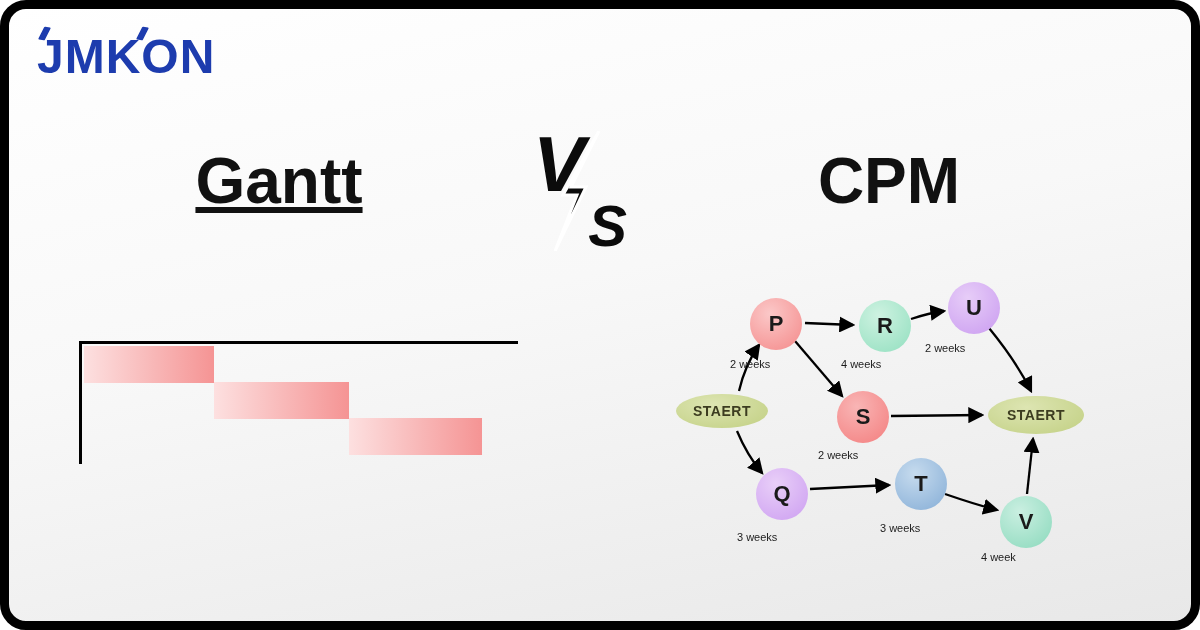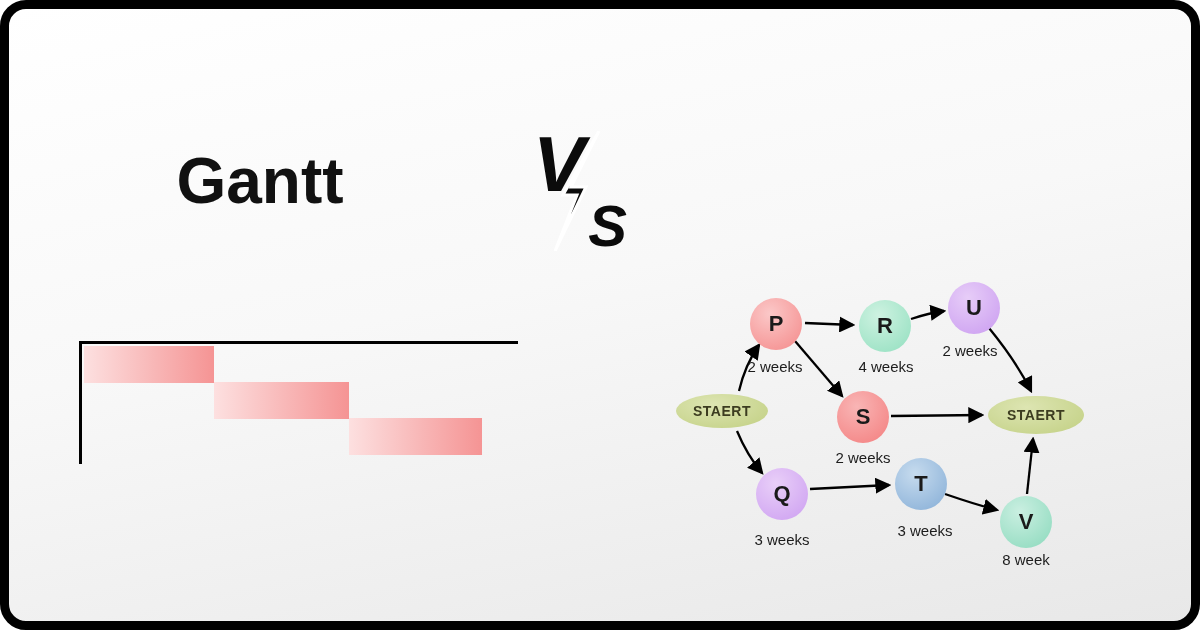--- a/index.html
+++ b/index.html
@@ -24,21 +24,21 @@
     border-radius:1px;transform:skewX(-18deg) rotate(10deg);
   }
   .tick-j{left:4px;top:-2px;}
   .tick-k{left:102px;top:-2px;}
   
   .title{
     position:absolute;top:140px;
     font-size:64px;font-weight:800;color:#111;
     text-align:center;line-height:1;
   }
-  .title-left{left:101px;width:300px;}
+  .title-left{left:120px;width:300px;text-decoration:underline;}
   .title-right{left:730px;width:300px;}
   .vs{position:absolute;left:524px;top:122px;width:96px;height:120px;}
   .vs-v{
     position:absolute;left:0;top:-6px;
     font-size:78px;font-weight:900;font-style:italic;color:#0b0b0b;line-height:1;
   }
   .vs-s{
     position:absolute;right:2px;bottom:-4px;
     font-size:58px;font-weight:900;font-style:italic;color:#0b0b0b;line-height:1;
   }
@@ -79,47 +79,53 @@
   .pos-v{left:339px;top:223px;}
   .cpm-terminal{
     position:absolute;border-radius:50%;
     display:flex;align-items:center;justify-content:center;
     font-size:14px;font-weight:700;letter-spacing:.5px;color:#3c3c20;
     background:radial-gradient(ellipse at 40% 30%,#dde5b2,#c1cf82);
   }
   .term-start{left:15px;top:121px;width:92px;height:34px;}
   .term-end{left:327px;top:123px;width:96px;height:38px;}
   .cpm-duration{
-    position:absolute;width:90px;text-align:center;
-    font-size:15px;color:#1c1c1c;
+    position:absolute;width:90px;text-align:left;
+    font-size:11px;color:#1c1c1c;
   }
   .dur-p{left:69px;top:85px;}
   .dur-r{left:180px;top:85px;}
   .dur-u{left:264px;top:69px;}
   .dur-s{left:157px;top:176px;}
   .dur-q{left:76px;top:258px;}
   .dur-t{left:219px;top:249px;}
   .dur-v{left:320px;top:278px;}
 </style>
 </head>
 <body>
 
 <div class="frame">
 
+  <div class="logo">
+    <span class="logo-tick tick-j"></span>
+    <span class="logo-tick tick-k"></span>
+    <span>JMKON</span>
+  </div>
 
   <div class="title title-left">Gantt</div>
 
   <div class="vs">
     <svg class="vs-bolt" width="96" height="120" viewBox="0 0 96 120">
       <polygon points="66,0 38,56 53,56 22,120 44,64 30,64" fill="#0b0b0b" stroke="#ffffff" stroke-width="3"></polygon>
     </svg>
     <span class="vs-v">V</span>
     <span class="vs-s">S</span>
   </div>
 
+  <div class="title title-right">CPM</div>
 
   <div class="gantt">
     <div class="gantt-bar bar-1"></div>
     <div class="gantt-bar bar-2"></div>
     <div class="gantt-bar bar-3"></div>
   </div>
 
   <div class="cpm">
 
     <svg class="cpm-arrows" width="520" height="330" viewBox="0 0 520 330">
@@ -166,16 +172,16 @@
     <div class="cpm-node pos-v c-v">
       <span>V</span>
     </div>
 
     <div class="cpm-duration dur-p">2 weeks</div>
     <div class="cpm-duration dur-r">4 weeks</div>
     <div class="cpm-duration dur-u">2 weeks</div>
     <div class="cpm-duration dur-s">2 weeks</div>
     <div class="cpm-duration dur-q">3 weeks</div>
     <div class="cpm-duration dur-t">3 weeks</div>
-    <div class="cpm-duration dur-v">8 week</div>
+    <div class="cpm-duration dur-v">4 week</div>
 
   </div>
 </div>
 
 </body></html>

